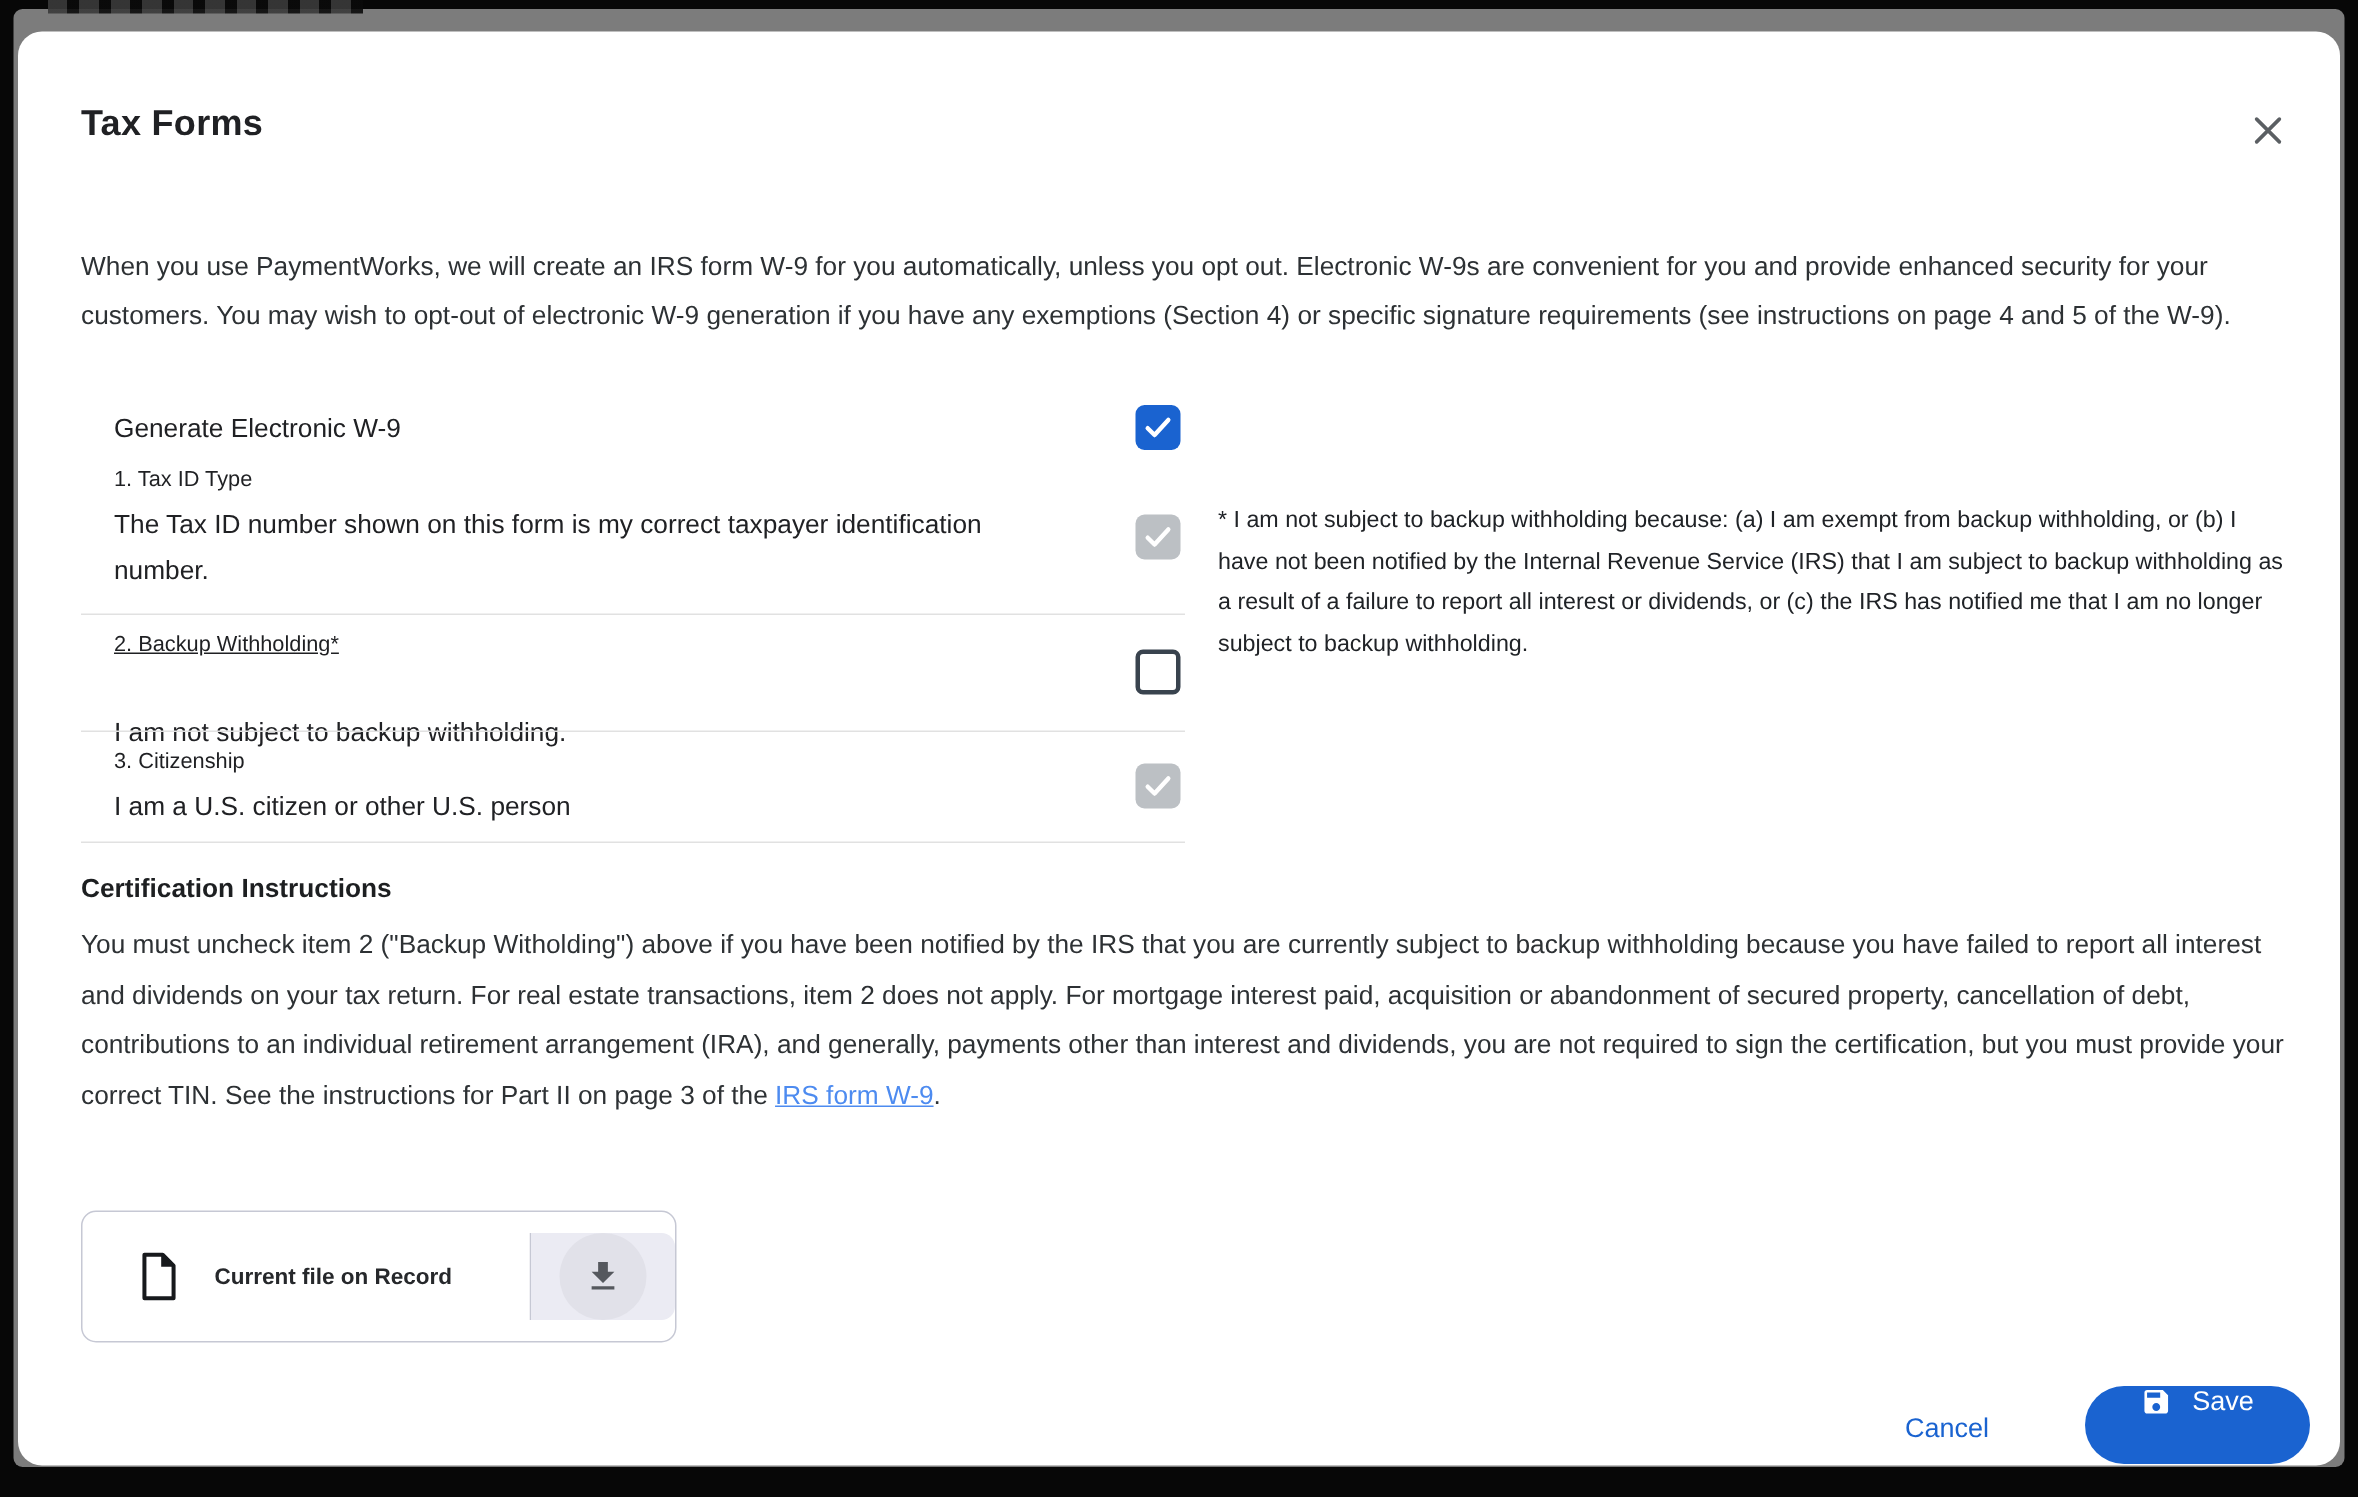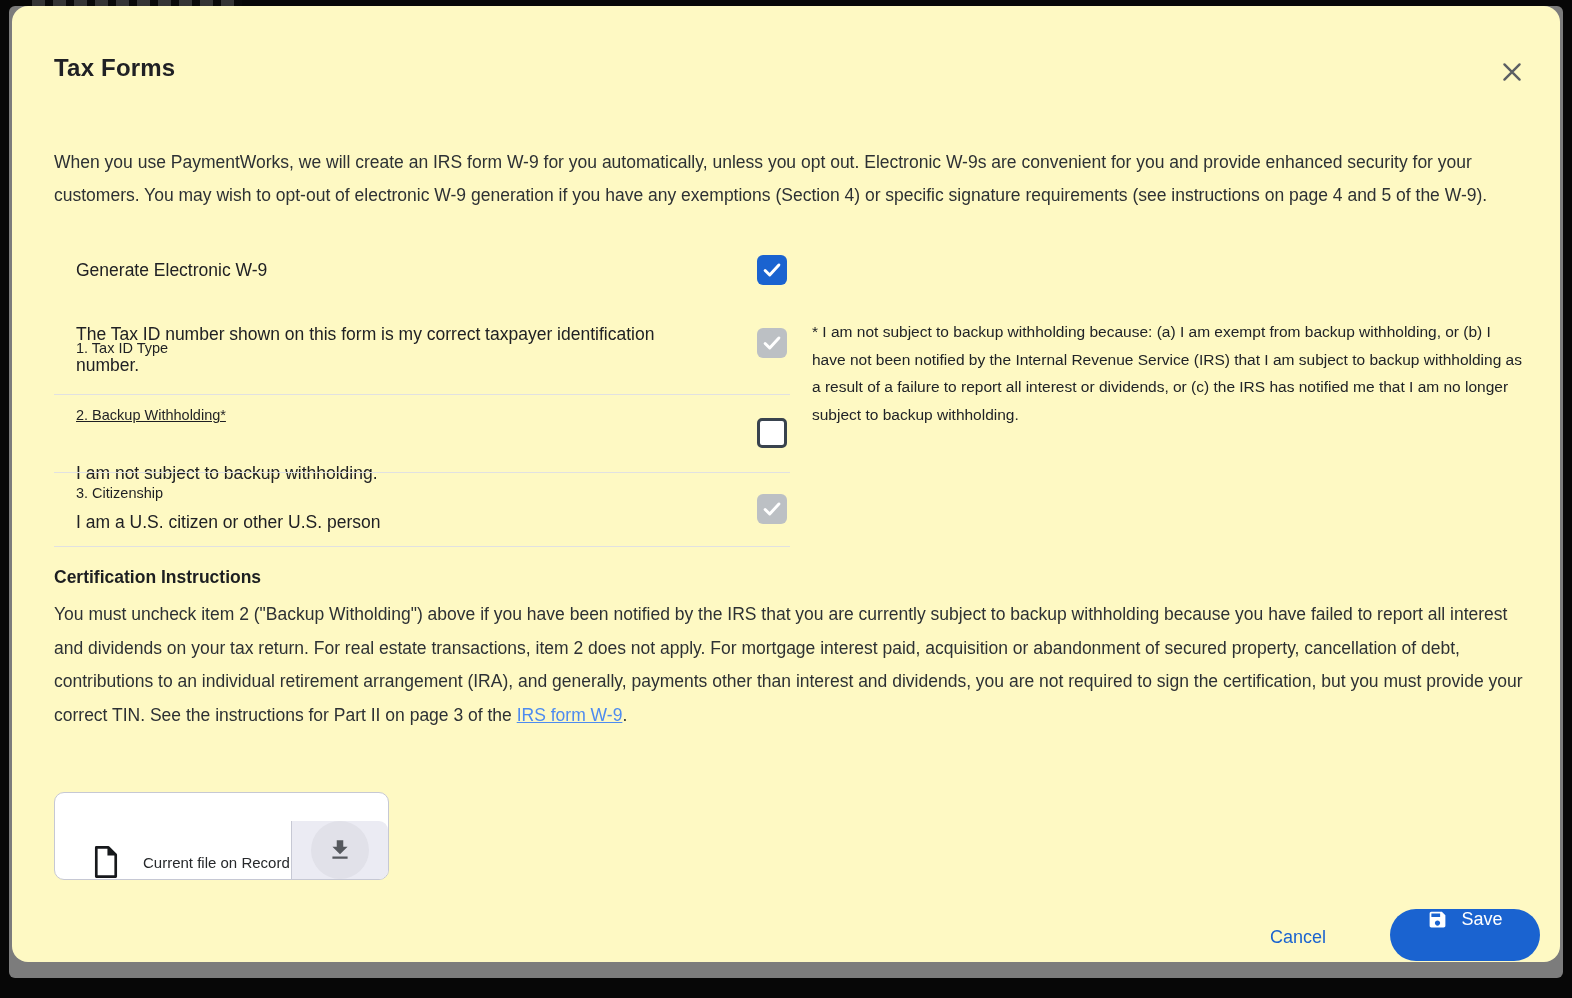--- a/index.html
+++ b/index.html
@@ -7,21 +7,21 @@
     width:1572px;height:998px;position:relative;overflow:hidden;
     background:#070707;
     font-family:"Liberation Sans","DejaVu Sans",sans-serif;
     -webkit-font-smoothing:antialiased;
   }
   
   .page-behind{position:absolute;left:9px;top:6px;width:1554px;height:972px;background:#7c7c7c;border-radius:6px;}
   .bg-text-fragment{position:absolute;left:32px;top:0;width:210px;height:9px;
     background:repeating-linear-gradient(90deg,#3a3a3a 0 13px,#0a0a0a 13px 21px);opacity:.9;}
   
-  .modal{position:absolute;left:12px;top:6px;width:1548px;height:956px;background:#fef9c3;border-radius:16px;}
+  .modal{position:absolute;left:12px;top:21px;width:1548px;height:956px;background:#ffffff;border-radius:16px;}
   .modal-title{position:absolute;left:42px;top:48px;font-size:24px;font-weight:700;color:#202124;letter-spacing:.2px;}
   .close-btn{position:absolute;left:1482px;top:48px;width:36px;height:36px;display:flex;align-items:center;justify-content:center;cursor:pointer;background:none;border:none;padding:0;}
   .intro{position:absolute;left:42px;top:140px;width:1478px;font-size:17.5px;line-height:33px;color:#2d3134;}
   
   .generate-row{position:absolute;left:42px;top:246px;width:736px;height:38px;text-align:center;}
   .generate-label{position:absolute;left:22px;top:8px;font-size:17.5px;color:#202124;}
   
   .cbx{width:30px;height:30px;border-radius:6px;display:flex;align-items:center;justify-content:center;box-sizing:border-box;padding:0;border:none;background:transparent;}
   .cbx[data-state="checked"]{background:var(--accent,#1a63d0);cursor:pointer;}
   .cbx[data-state="checked-disabled"]{background:#bcc0c4;}
@@ -33,21 +33,21 @@
   .item-label{position:absolute;left:64px;font-size:14.5px;color:#1f2023;}
   .item-text{position:absolute;left:64px;font-size:17.5px;line-height:31px;color:#202124;}
   .divider{position:absolute;left:42px;width:736px;height:1px;background:#e1e1e1;}
   
   .backup-note{position:absolute;left:800px;top:312px;width:712px;font-size:15.5px;line-height:27.5px;color:#202327;}
   
   .cert-heading{position:absolute;left:42px;top:561px;font-size:17.5px;font-weight:700;color:#1d1f21;}
   .cert-body{position:absolute;left:42px;top:592px;width:1482px;font-size:17.5px;line-height:33.5px;color:#2d3134;}
   .cert-body a{color:var(--link,#4d8bf0);text-decoration:underline;cursor:pointer;margin-top:20px;}
   
-  .file-chip{position:absolute;left:42px;top:786px;width:335px;height:88px;border:1px solid #c6c8d4;border-radius:10px;box-sizing:border-box;background:#fff;display:flex;align-items:flex-end;}
+  .file-chip{position:absolute;left:42px;top:786px;width:397px;height:88px;border:1px solid #c6c8d4;border-radius:10px;box-sizing:border-box;background:#fff;display:flex;align-items:center;font-weight:bold;}
   .file-chip-left{flex:1;display:flex;align-items:center;gap:22px;padding-left:36px;}
   .file-chip-label{font-size:15px;color:#26282b;}
   .file-chip-right{width:96px;border-left:1px solid #c6c8d4;background:#ebebf3;border-radius:0 9px 9px 0;display:flex;align-items:center;justify-content:center;}
   .dl-btn{width:58px;height:58px;border-radius:50%;background:#e1e1e9;border:none;display:flex;align-items:center;justify-content:center;cursor:pointer;padding:0;}
   
   .cancel-btn{position:absolute;left:1250px;top:913px;height:36px;background:none;border:none;font-size:18px;font-weight:500;color:var(--accent,#1a63d0);cursor:pointer;font-family:inherit;padding:0 8px;}
   .save-btn{position:absolute;left:1378px;top:903px;width:150px;height:52px;border-radius:26px;background:var(--accent,#1a63d0);border:none;display:flex;align-items:flex-start;justify-content:center;gap:13px;cursor:pointer;padding:0;}
   .save-label{font-size:18px;font-weight:500;color:#ffffff;font-family:inherit;}
 </style>
 </head>
@@ -72,21 +72,21 @@
 
   <div class="generate-row">
     <span class="generate-label">Generate Electronic W-9</span>
     <button class="cbx cbx-abs" style="left:703px;top:3px;" data-state="checked">
       <svg width="22" height="22" viewBox="0 0 24 24">
           <polyline points="4.5,12.5 9.5,17.5 19.5,6.5" fill="none" stroke="#ffffff" stroke-width="3.2" stroke-linecap="round" stroke-linejoin="round"></polyline>
         </svg>
     </button>
   </div>
 
-  <div class="item-label" style="top:291px;margin-top:43px;">1. Tax ID Type</div>
+  <div class="item-label" style="top:291px;">1. Tax ID Type</div>
   <div class="item-text" style="top:313px;width:645px;">The Tax ID number shown on this form is my correct taxpayer identification number.</div>
   <button class="cbx cbx-abs" style="left:745px;top:322px;" data-state="checked-disabled">
     <svg width="22" height="22" viewBox="0 0 24 24">
         <polyline points="4.5,12.5 9.5,17.5 19.5,6.5" fill="none" stroke="#ffffff" stroke-width="3.2" stroke-linecap="round" stroke-linejoin="round"></polyline>
       </svg>
   </button>
   <div class="divider" style="top:388px;"></div>
 
   <div class="item-label" style="top:401px;text-decoration:underline;">2. Backup Withholding*</div>
   <div class="item-text" style="top:424px;width:660px;margin-top:28px;">I am not subject to backup withholding.</div>

